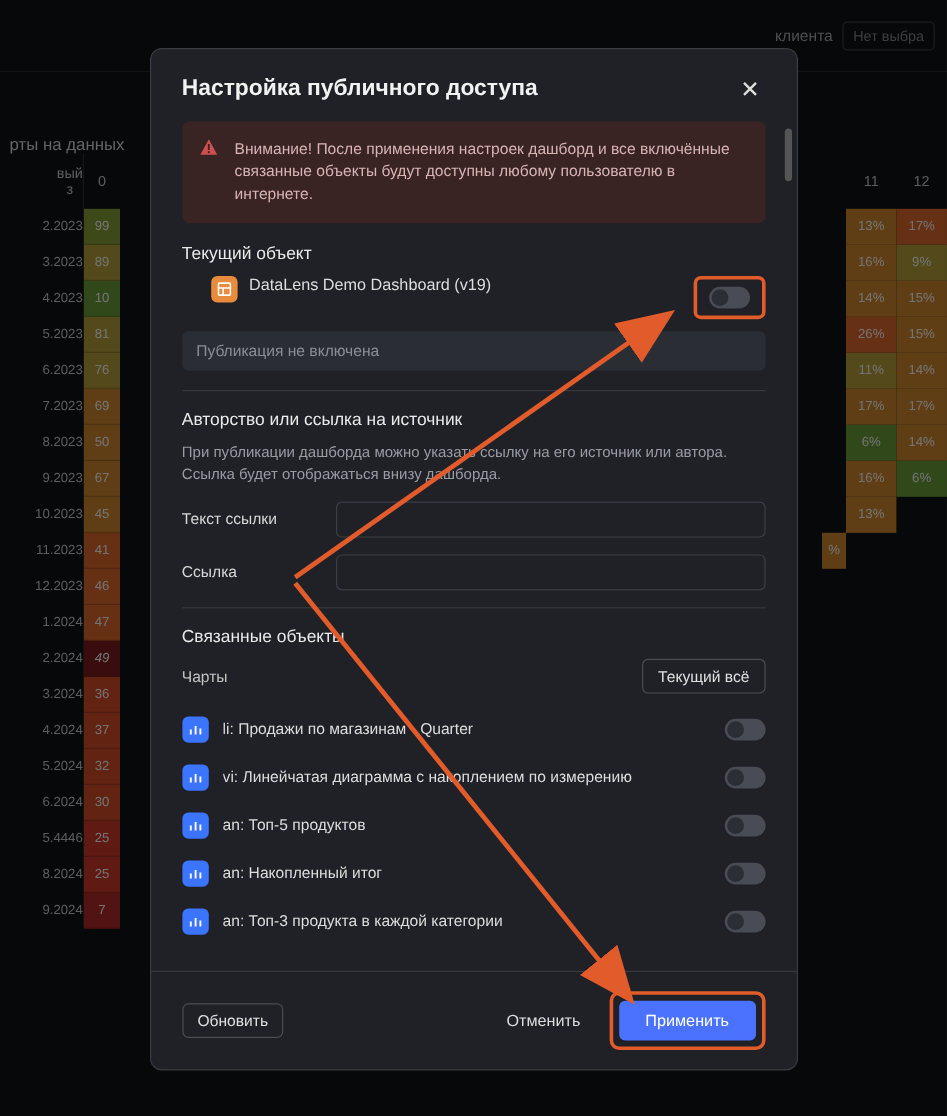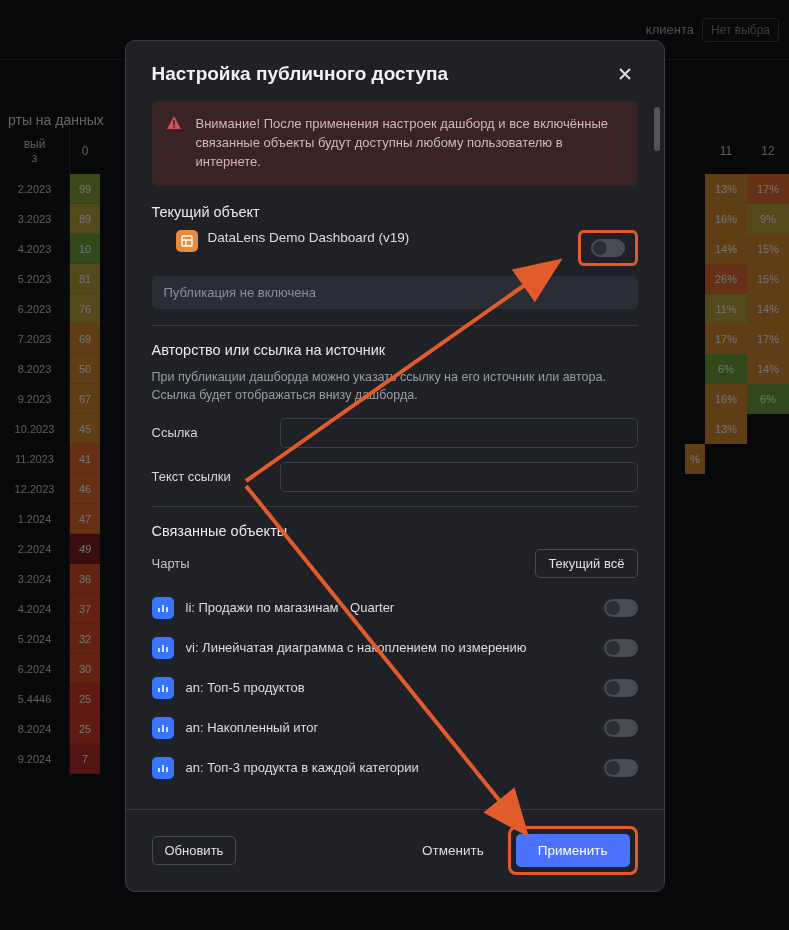--- a/index.html
+++ b/index.html
@@ -30,21 +30,21 @@
   }
   .bg-top .dd {
     border:1px solid #444; border-radius:4px; padding:4px 8px; color:#888; font-size:12px;
   }
   .bg-sub {
     height: 68px; padding-left:8px; display:flex; align-items:flex-end;
     color:#ddd; font-size:14px;
   }
   .bg-table { flex:1; display:flex; }
   .bg-col-dates {
-    width: 70px; display:flex; flex-direction:column;
+    width: 70px; display:flex; flex-direction:column;align-items:flex-end;
   }
   .bg-col-dates .hcell {
     height:46px; display:flex; align-items:center; justify-content:center;
     color:#ccc; font-size:12px; text-align:center; line-height:1.2;
     border-right:1px solid #333;
   }
   .bg-col-dates .dcell {
     height:30px; display:flex; align-items:center; justify-content:center;
     color:#ccc; font-size:11px; border-right:1px solid #2a2a2a;
   }
@@ -439,25 +439,25 @@
         <div class="highlight-toggle">
           <div class="toggle"></div>
         </div>
       </div>
       <div class="pub-status">Публикация не включена</div>
       <hr class="hr">
 
       <div class="sect-title">Авторство или ссылка на источник</div>
       <div class="sect-desc">При публикации дашборда можно указать ссылку на его источник или автора. Ссылка будет отображаться внизу дашборда.</div>
       <div class="form-row">
+        <div class="lbl">Текст ссылки</div>
+        <input type="text" style="">
+      </div>
+      <div class="form-row">
         <div class="lbl">Ссылка</div>
-        <input type="text" style="">
-      </div>
-      <div class="form-row">
-        <div class="lbl">Текст ссылки</div>
         <input type="text" style="">
       </div>
       <hr class="hr">
 
       <div class="sect-title">Связанные объекты</div>
       <div class="related-head">
         <span class="sub">Чарты</span>
         <button class="btn-outline">Текущий всё</button>
       </div>
       <div id="charts-list">

